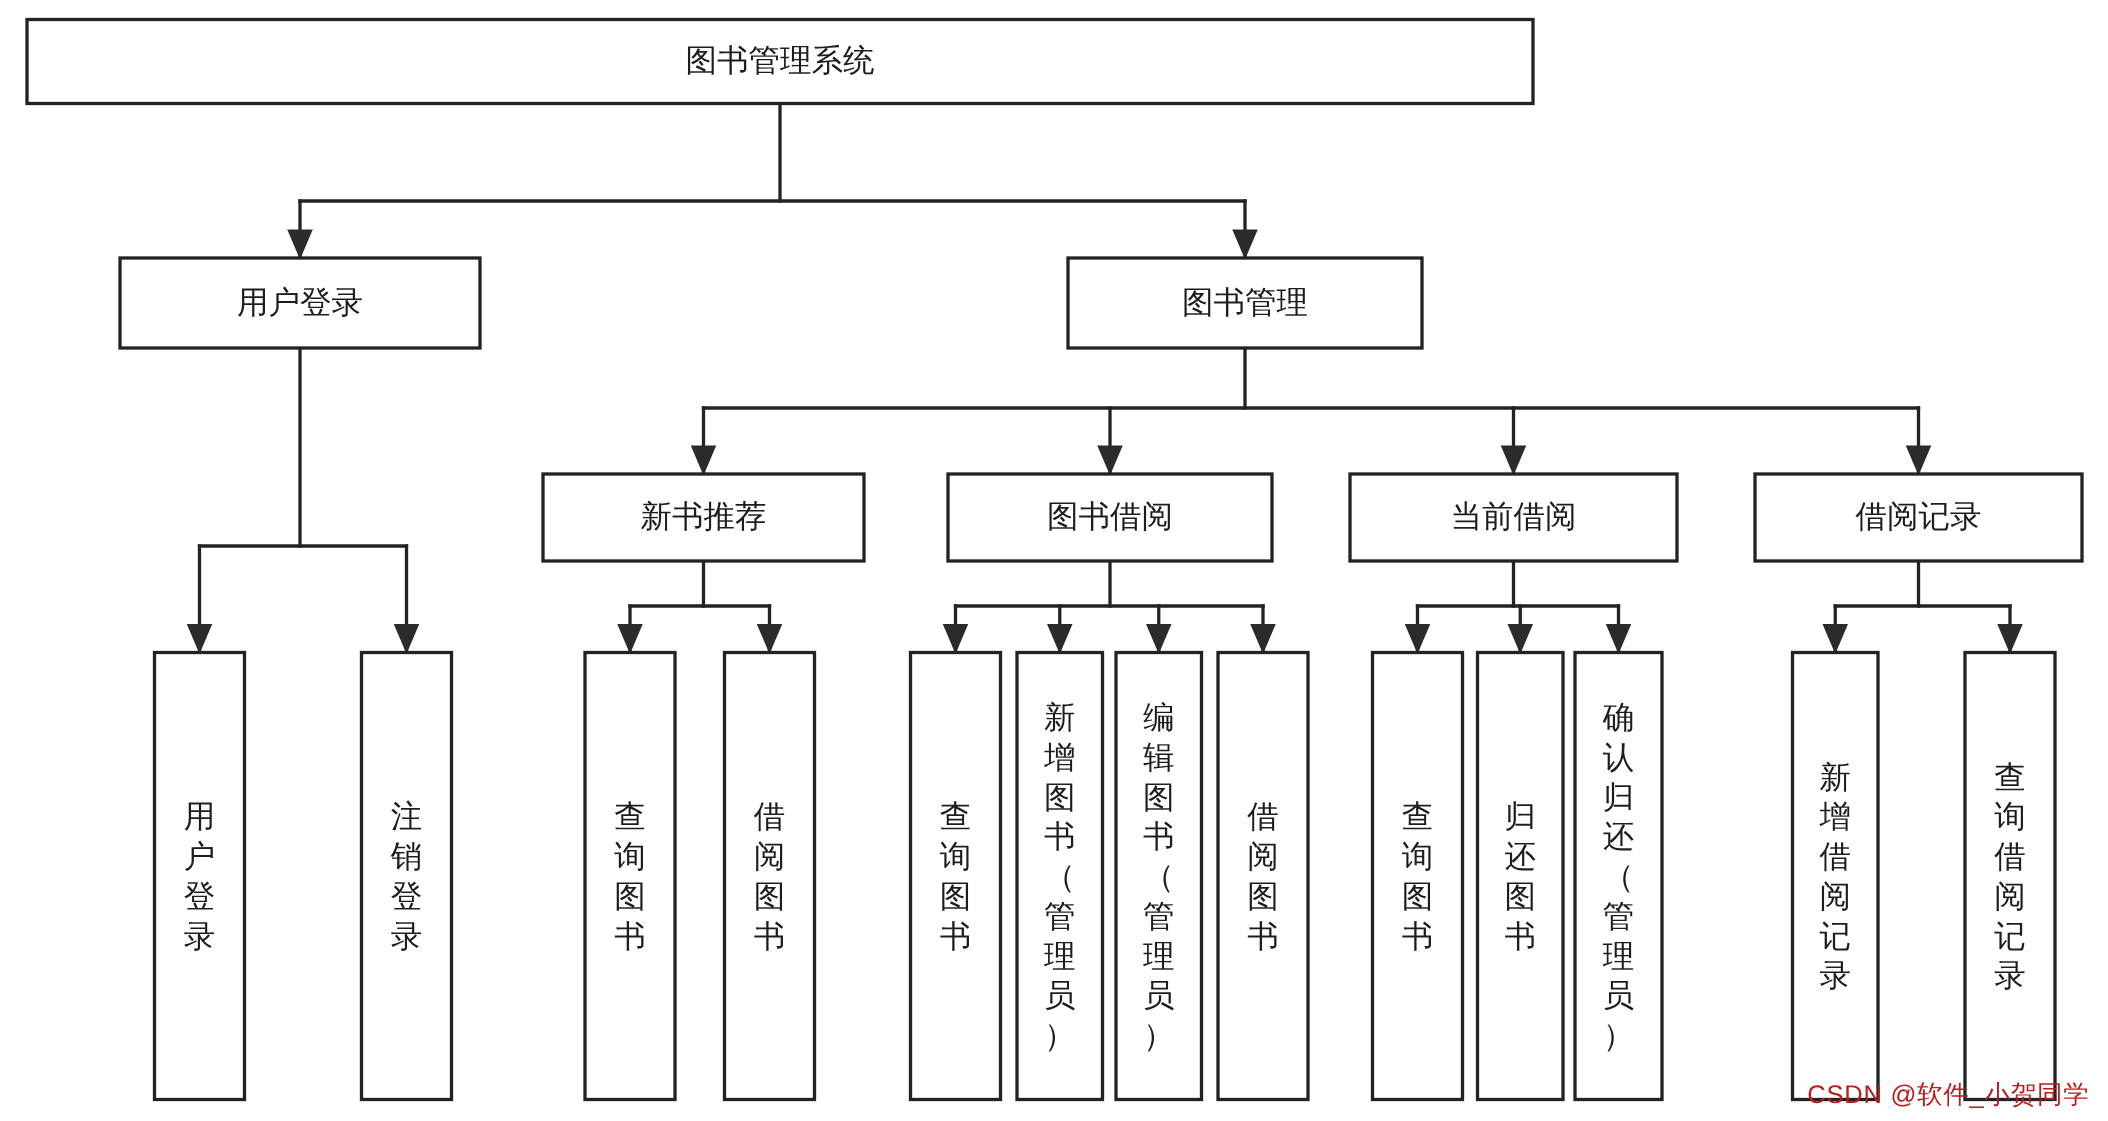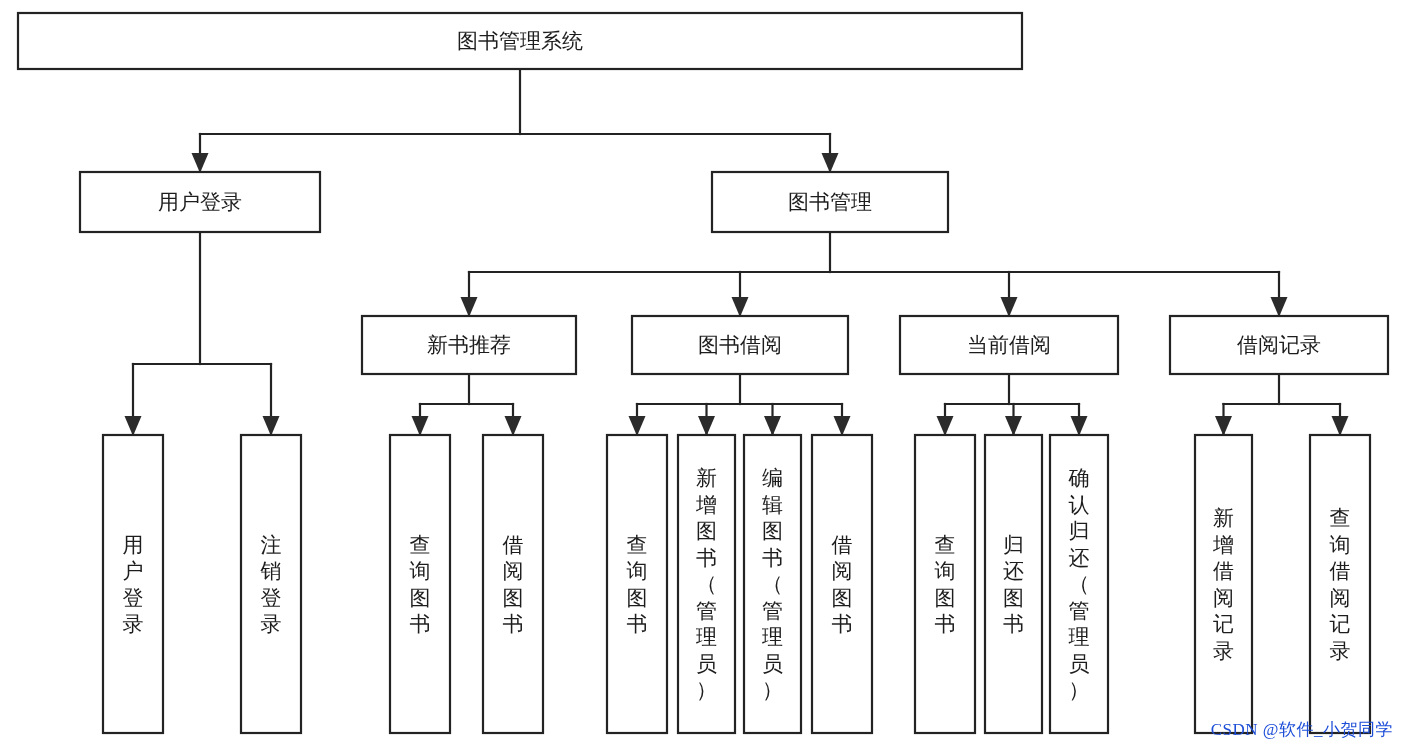--- a/index.html
+++ b/index.html
@@ -50,23 +50,23 @@
   .node-label-v {
     font-family: "Liberation Sans", "DejaVu Sans", sans-serif;
     font-size: 21px;
     fill: #1d1d1d;
     text-anchor: middle;
   }
   .watermark {
     position: absolute;
     right: 12px;
     bottom: 6px;
-    font-family: Liberation Serif, serif;
+    font-family: Liberation Sans, sans-serif;
     font-size: 17px;
-    color: #1d4ed8;
+    color: #b91c1c;
     white-space: nowrap;
     letter-spacing: 0.5px;
     pointer-events: none;
   }
 </style>
 </head>
 <body>
 
 <div id="diagram-root">
   <svg class="canvas" viewBox="0 0 1405 747" xmlns="http://www.w3.org/2000/svg">

